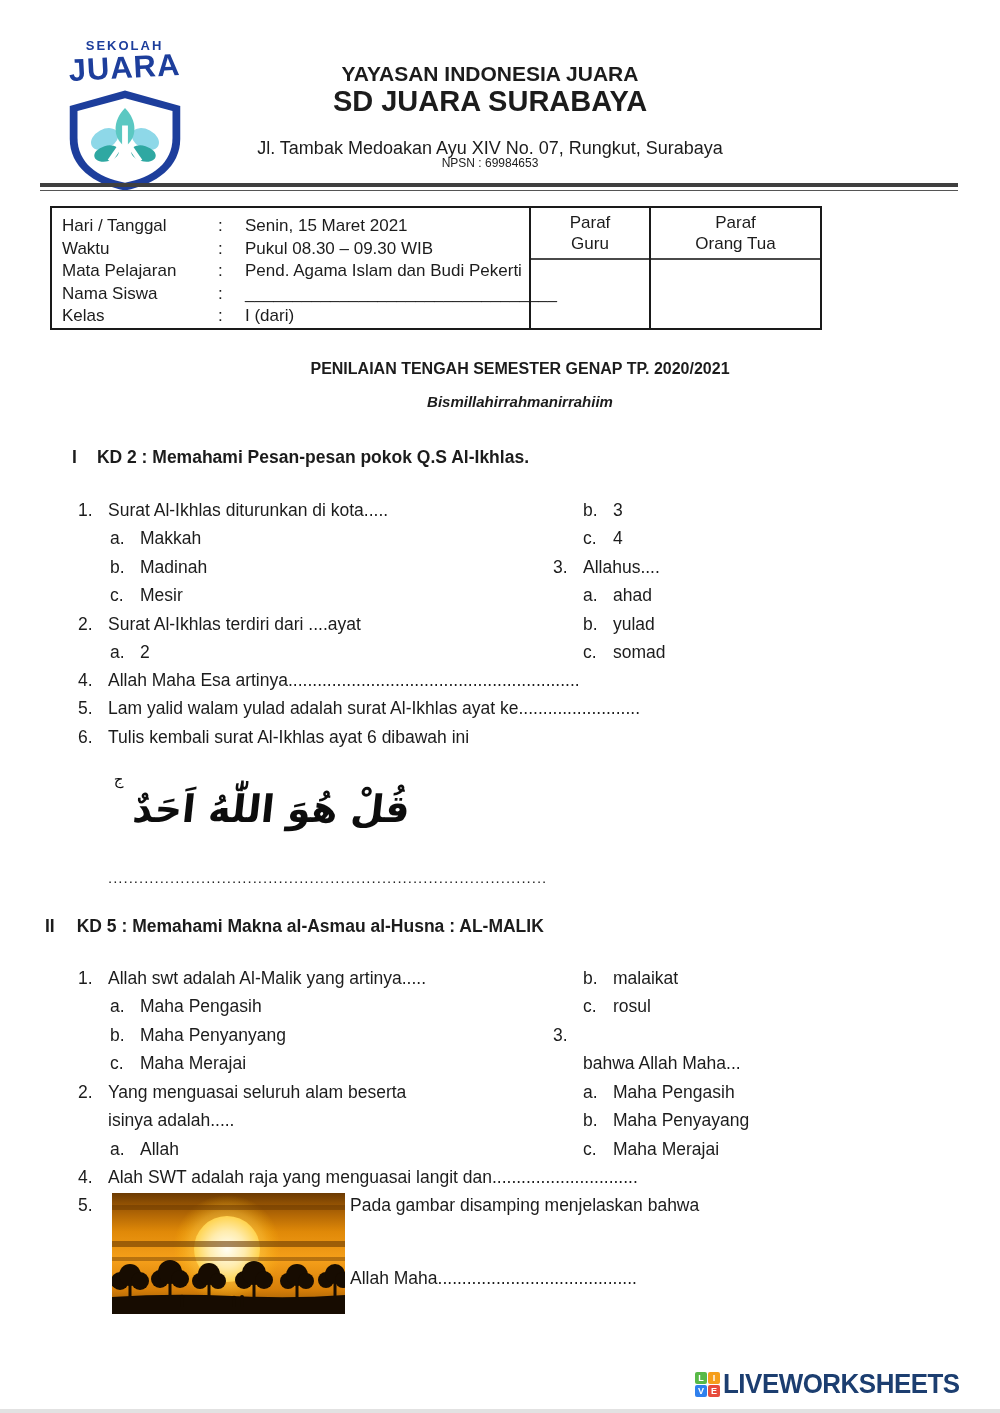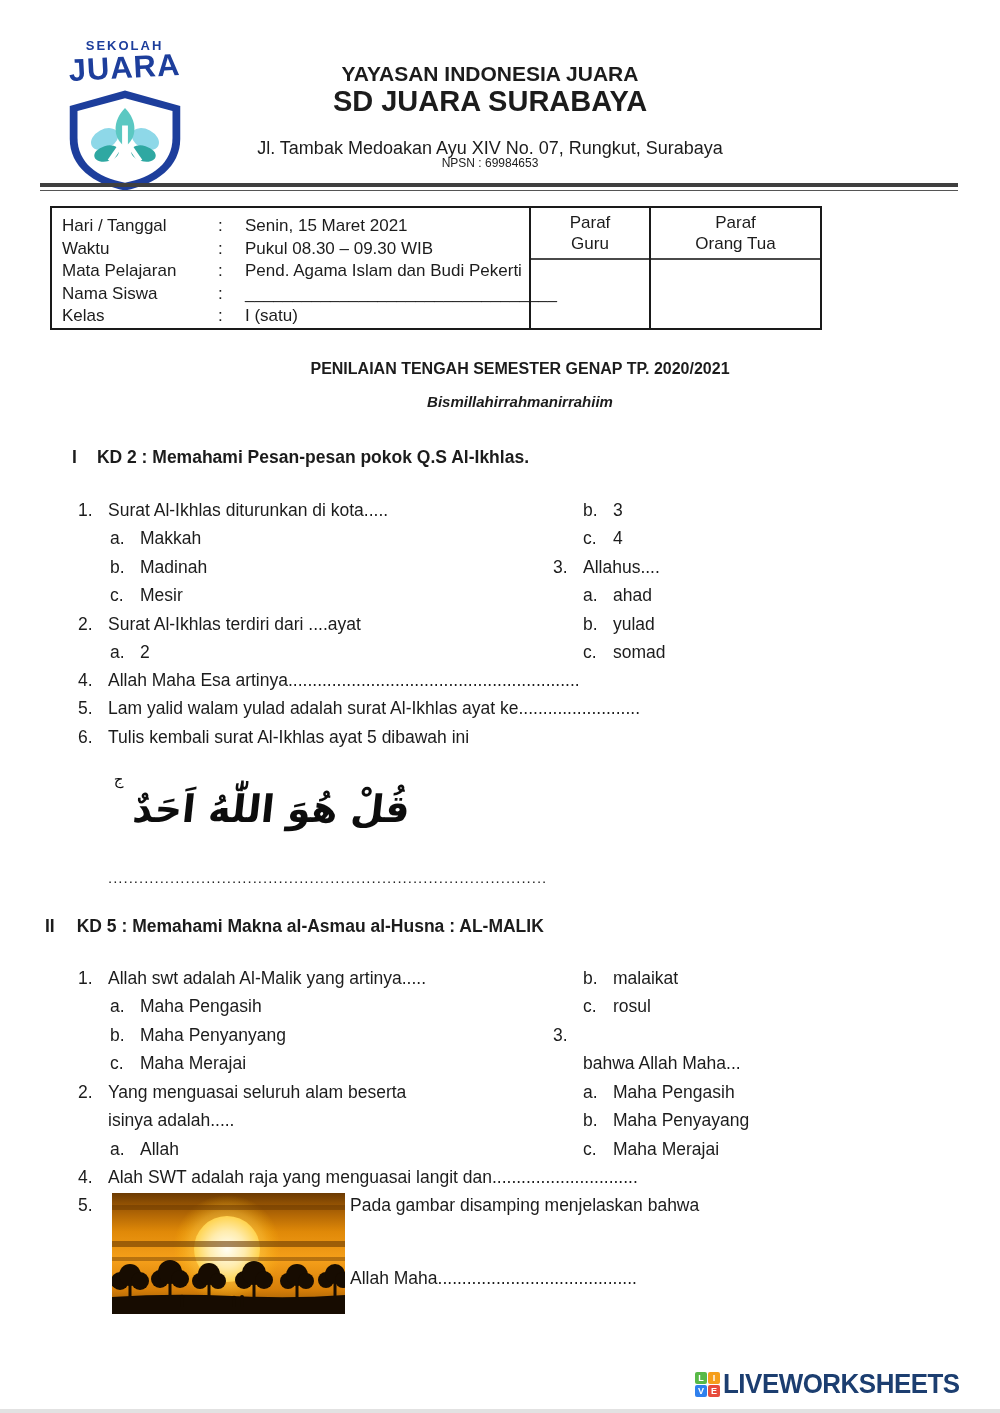--- a/index.html
+++ b/index.html
@@ -142,21 +142,21 @@
       <span class="info-value">Pend. Agama Islam dan Budi Pekerti</span>
     </div>
     <div class="info-row">
       <span class="info-label">Nama Siswa</span>
       <span class="info-colon">:</span>
       <span class="info-value">_________________________________</span>
     </div>
     <div class="info-row">
       <span class="info-label">Kelas</span>
       <span class="info-colon">:</span>
-      <span class="info-value">I (satu)</span>
+      <span class="info-value">I (dari)</span>
     </div>
   </div>
   <div class="score-col col-guru">
     <div class="score-head">Paraf
 Guru</div>
     <div class="score-body"></div>
   </div>
   <div class="score-col col-ortu">
     <div class="score-head">Paraf
 Orang Tua</div>
@@ -230,21 +230,21 @@
   <div class="qrow">
       <span class="m">4.</span>
       <span>Allah Maha Esa artinya............................................................</span>
     </div>
   <div class="qrow">
       <span class="m">5.</span>
       <span>Lam yalid walam yulad adalah surat Al-Ikhlas ayat ke.........................</span>
     </div>
   <div class="qrow">
       <span class="m">6.</span>
-      <span>Tulis kembali surat Al-Ikhlas ayat 5 dibawah ini</span>
+      <span>Tulis kembali surat Al-Ikhlas ayat 6 dibawah ini</span>
     </div>
 </div>
 
 <div class="abs arabic-box">
   <span class="arabic-verse">قُلْ هُوَ اللّٰهُ اَحَدٌ</span>
   <span class="arabic-mark">ج</span>
 </div>
 
 <div class="abs answer-line">.....................................................................................</div>
 

